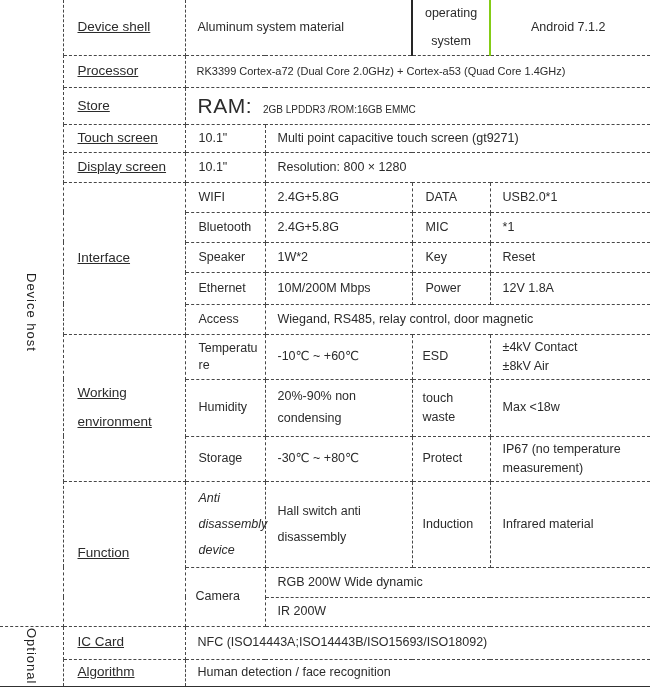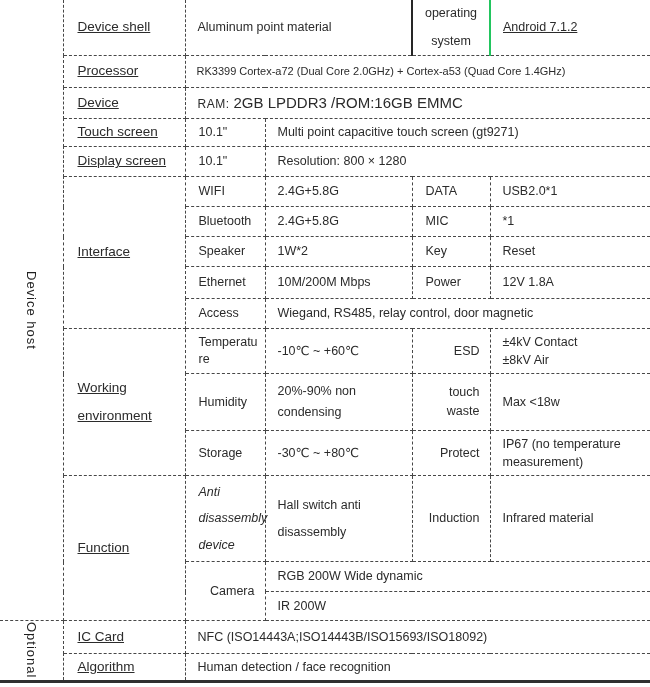--- a/index.html
+++ b/index.html
@@ -8,63 +8,63 @@
   table.spec{border-collapse:collapse;table-layout:fixed;width:650px;}
   td{border:1px dashed #474747;vertical-align:middle;font-size:12.5px;
      color:#2b2b2b;padding:2px 6px 2px 12px;line-height:1.5;}
   tr.first > td{border-top:none;}
   td.edge-r{border-right:none;}
   td.side{border-left:none;writing-mode:vertical-rl;text-align:center;
           padding:0;font-size:13px;letter-spacing:1px;color:#1f1f1f;width:63px;}
   td.bsolid{border-bottom:3px solid #303030;}
   td.lbl{font-size:13.5px;padding-left:14px;text-decoration:underline;}
   td.key{padding-left:13px;}
-  td.os{border-left:2px solid #262626;border-right:2px solid #22c55e;
+  td.os{border-left:2px solid #262626;border-right:2px solid #84cc16;
         text-align:center;padding:0 5px;line-height:2.2;}
-  td.ctr{text-align:right;padding:0 10px;}
+  td.ctr{text-align:left;padding:0 10px;}
   td.lh2{line-height:2.1;}
   td.lh17{line-height:1.7;}
   td.tight{line-height:1.45;}
   td.pre{white-space:pre-line;}
   td.brk{word-break:break-all;line-height:1.35;}
   td.proc{font-size:11px;padding-left:11px;}
-  td.android{padding-left:12px;text-decoration:underline;}
-  span.ram{font-size:12px;letter-spacing:.5px;}
-  span.ramrest{font-size:15px;margin-left:4px;}
+  td.android{padding-left:40px;}
+  span.ram{font-size:21px;letter-spacing:.5px;}
+  span.ramrest{font-size:10px;margin-left:11px;}
 </style>
 </head>
 <body>
 
 <div id="page">
   <table class="spec">
     <colgroup>
       <col style="width:63px">
         <col style="width:122px">
         <col style="width:80px">
       <col style="width:147px">
         <col style="width:78px">
         <col style="width:160px">
     </colgroup>
 
     <tbody>
         <tr class="first" style="height:52px">
       <td class="side" rowspan="16">Device host</td>
       <td class="lbl">Device shell</td>
-      <td colspan="2">Aluminum point material</td>
+      <td colspan="2">Aluminum system material</td>
       <td class="os">operating system</td>
       <td class="edge-r android">Android 7.1.2</td>
     </tr>
 
     <tr style="height:32px">
       <td class="lbl">Processor</td>
       <td colspan="4" class="edge-r proc">RK3399 Cortex-a72 (Dual Core 2.0GHz) + Cortex-a53 (Quad Core 1.4GHz)</td>
     </tr>
 
     <tr style="height:31px">
-      <td class="lbl">Device</td>
+      <td class="lbl">Store</td>
       <td colspan="4" class="edge-r">
         <span class="ram">RAM:</span><span class="ramrest">2GB LPDDR3 /ROM:16GB EMMC</span>
       </td>
     </tr>
 
     <tr style="height:28px">
       <td class="lbl">Touch screen</td>
       <td class="key">10.1"</td>
       <td colspan="3" class="edge-r">Multi point capacitive touch screen (gt9271)</td>
     </tr>

